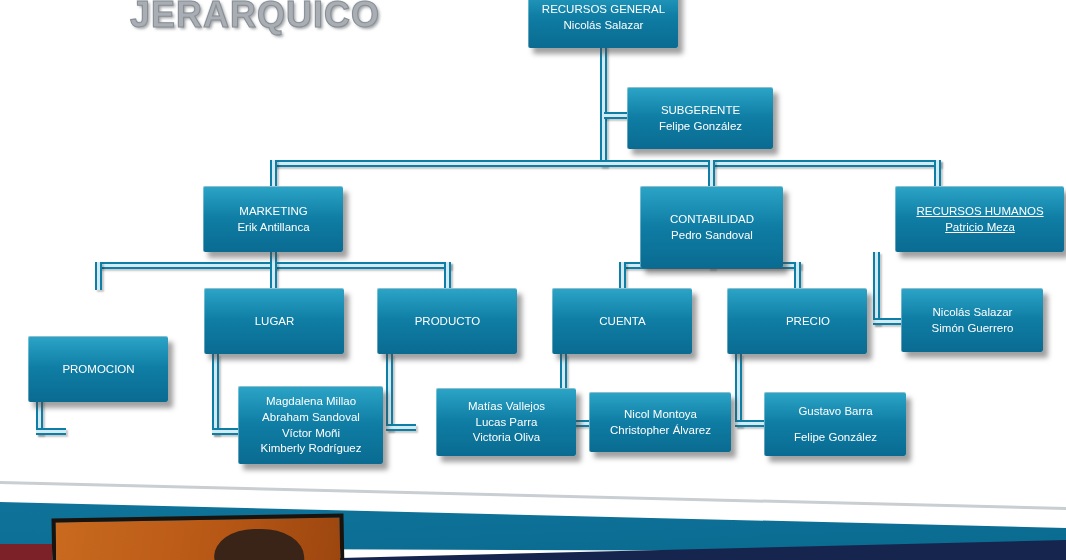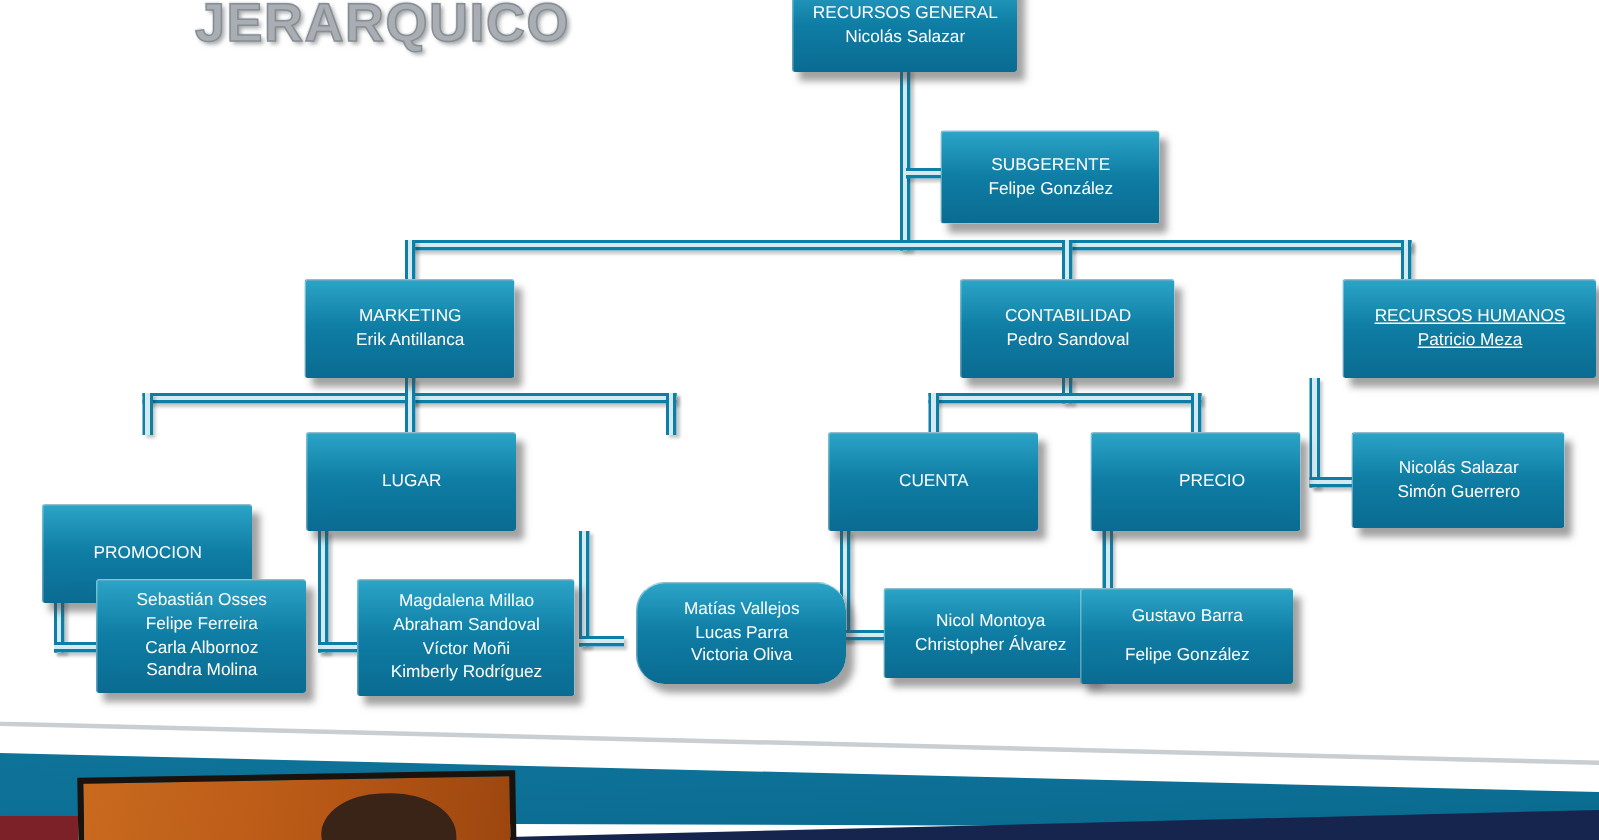--- a/index.html
+++ b/index.html
@@ -108,78 +108,75 @@
   <div class="node" style="left:627px;top:87px;width:146px;height:62px;">
     <div>SUBGERENTE</div>
     <div>Felipe González</div>
   </div>
 
   <div class="node" style="left:203px;top:186px;width:140px;height:66px;">
     <div>MARKETING</div>
     <div>Erik  Antillanca</div>
   </div>
 
-  <div class="node" style="left:640px;top:186px;width:143px;height:66px;">
+  <div class="node" style="left:640px;top:186px;width:143px;height:82px;">
     <div>CONTABILIDAD</div>
     <div>Pedro Sandoval</div>
   </div>
 
   <div class="node" style="left:895px;top:186px;width:169px;height:66px;text-decoration:underline;">
     <div>RECURSOS HUMANOS</div>
     <div>Patricio Meza</div>
   </div>
 
   <div class="node" style="left:28px;top:288px;width:140px;height:66px;margin-top:48px;">
     <div>PROMOCION</div>
   </div>
 
   <div class="node" style="left:204px;top:288px;width:140px;height:66px;">
     <div>LUGAR</div>
   </div>
 
+  <div class="node" style="left:377px;top:288px;width:140px;height:66px;">
+    <div>PRODUCTO</div>
+  </div>
 
   <div class="node" style="left:552px;top:288px;width:140px;height:66px;">
     <div>CUENTA</div>
   </div>
 
   <div class="node" style="left:727px;top:288px;width:140px;height:66px;padding-left:24px;">
     <div>PRECIO</div>
   </div>
 
   <div class="node" style="left:901px;top:288px;width:142px;height:64px;">
     <div>Nicolás  Salazar</div>
     <div>Simón Guerrero</div>
   </div>
 
-  <div class="node" style="left:64px;top:386px;width:140px;height:76px;">
-    <div>Sebastián Osses</div>
-    <div>Felipe Ferreira</div>
-    <div>Carla Albornoz</div>
-    <div>Sandra Molina</div>
-  </div>
 
   <div class="node" style="left:238px;top:386px;width:145px;height:78px;">
     <div>Magdalena Millao</div>
     <div>Abraham Sandoval</div>
     <div>Víctor Moñi</div>
     <div>Kimberly Rodríguez</div>
   </div>
 
-  <div class="node" style="left:424px;top:388px;width:140px;height:68px;border-radius:19px;">
+  <div class="node" style="left:436px;top:388px;width:140px;height:68px;">
     <div>Matías Vallejos</div>
     <div>Lucas Parra</div>
     <div>Victoria  Oliva</div>
   </div>
 
   <div class="node" style="left:589px;top:392px;width:142px;height:60px;">
     <div>Nicol Montoya</div>
     <div>Christopher Álvarez</div>
   </div>
 
-  <div class="node" style="left:720px;top:392px;width:142px;height:64px;">
+  <div class="node" style="left:764px;top:392px;width:142px;height:64px;">
     <div>Gustavo Barra</div>
     <div class="gap">Felipe González</div>
   </div>
 
   <div class="deco deco-grayline"></div>
   <div class="deco deco-teal"></div>
   <div class="deco deco-navy"></div>
   <div class="deco deco-maroon"></div>
 
   <div class="picture">

